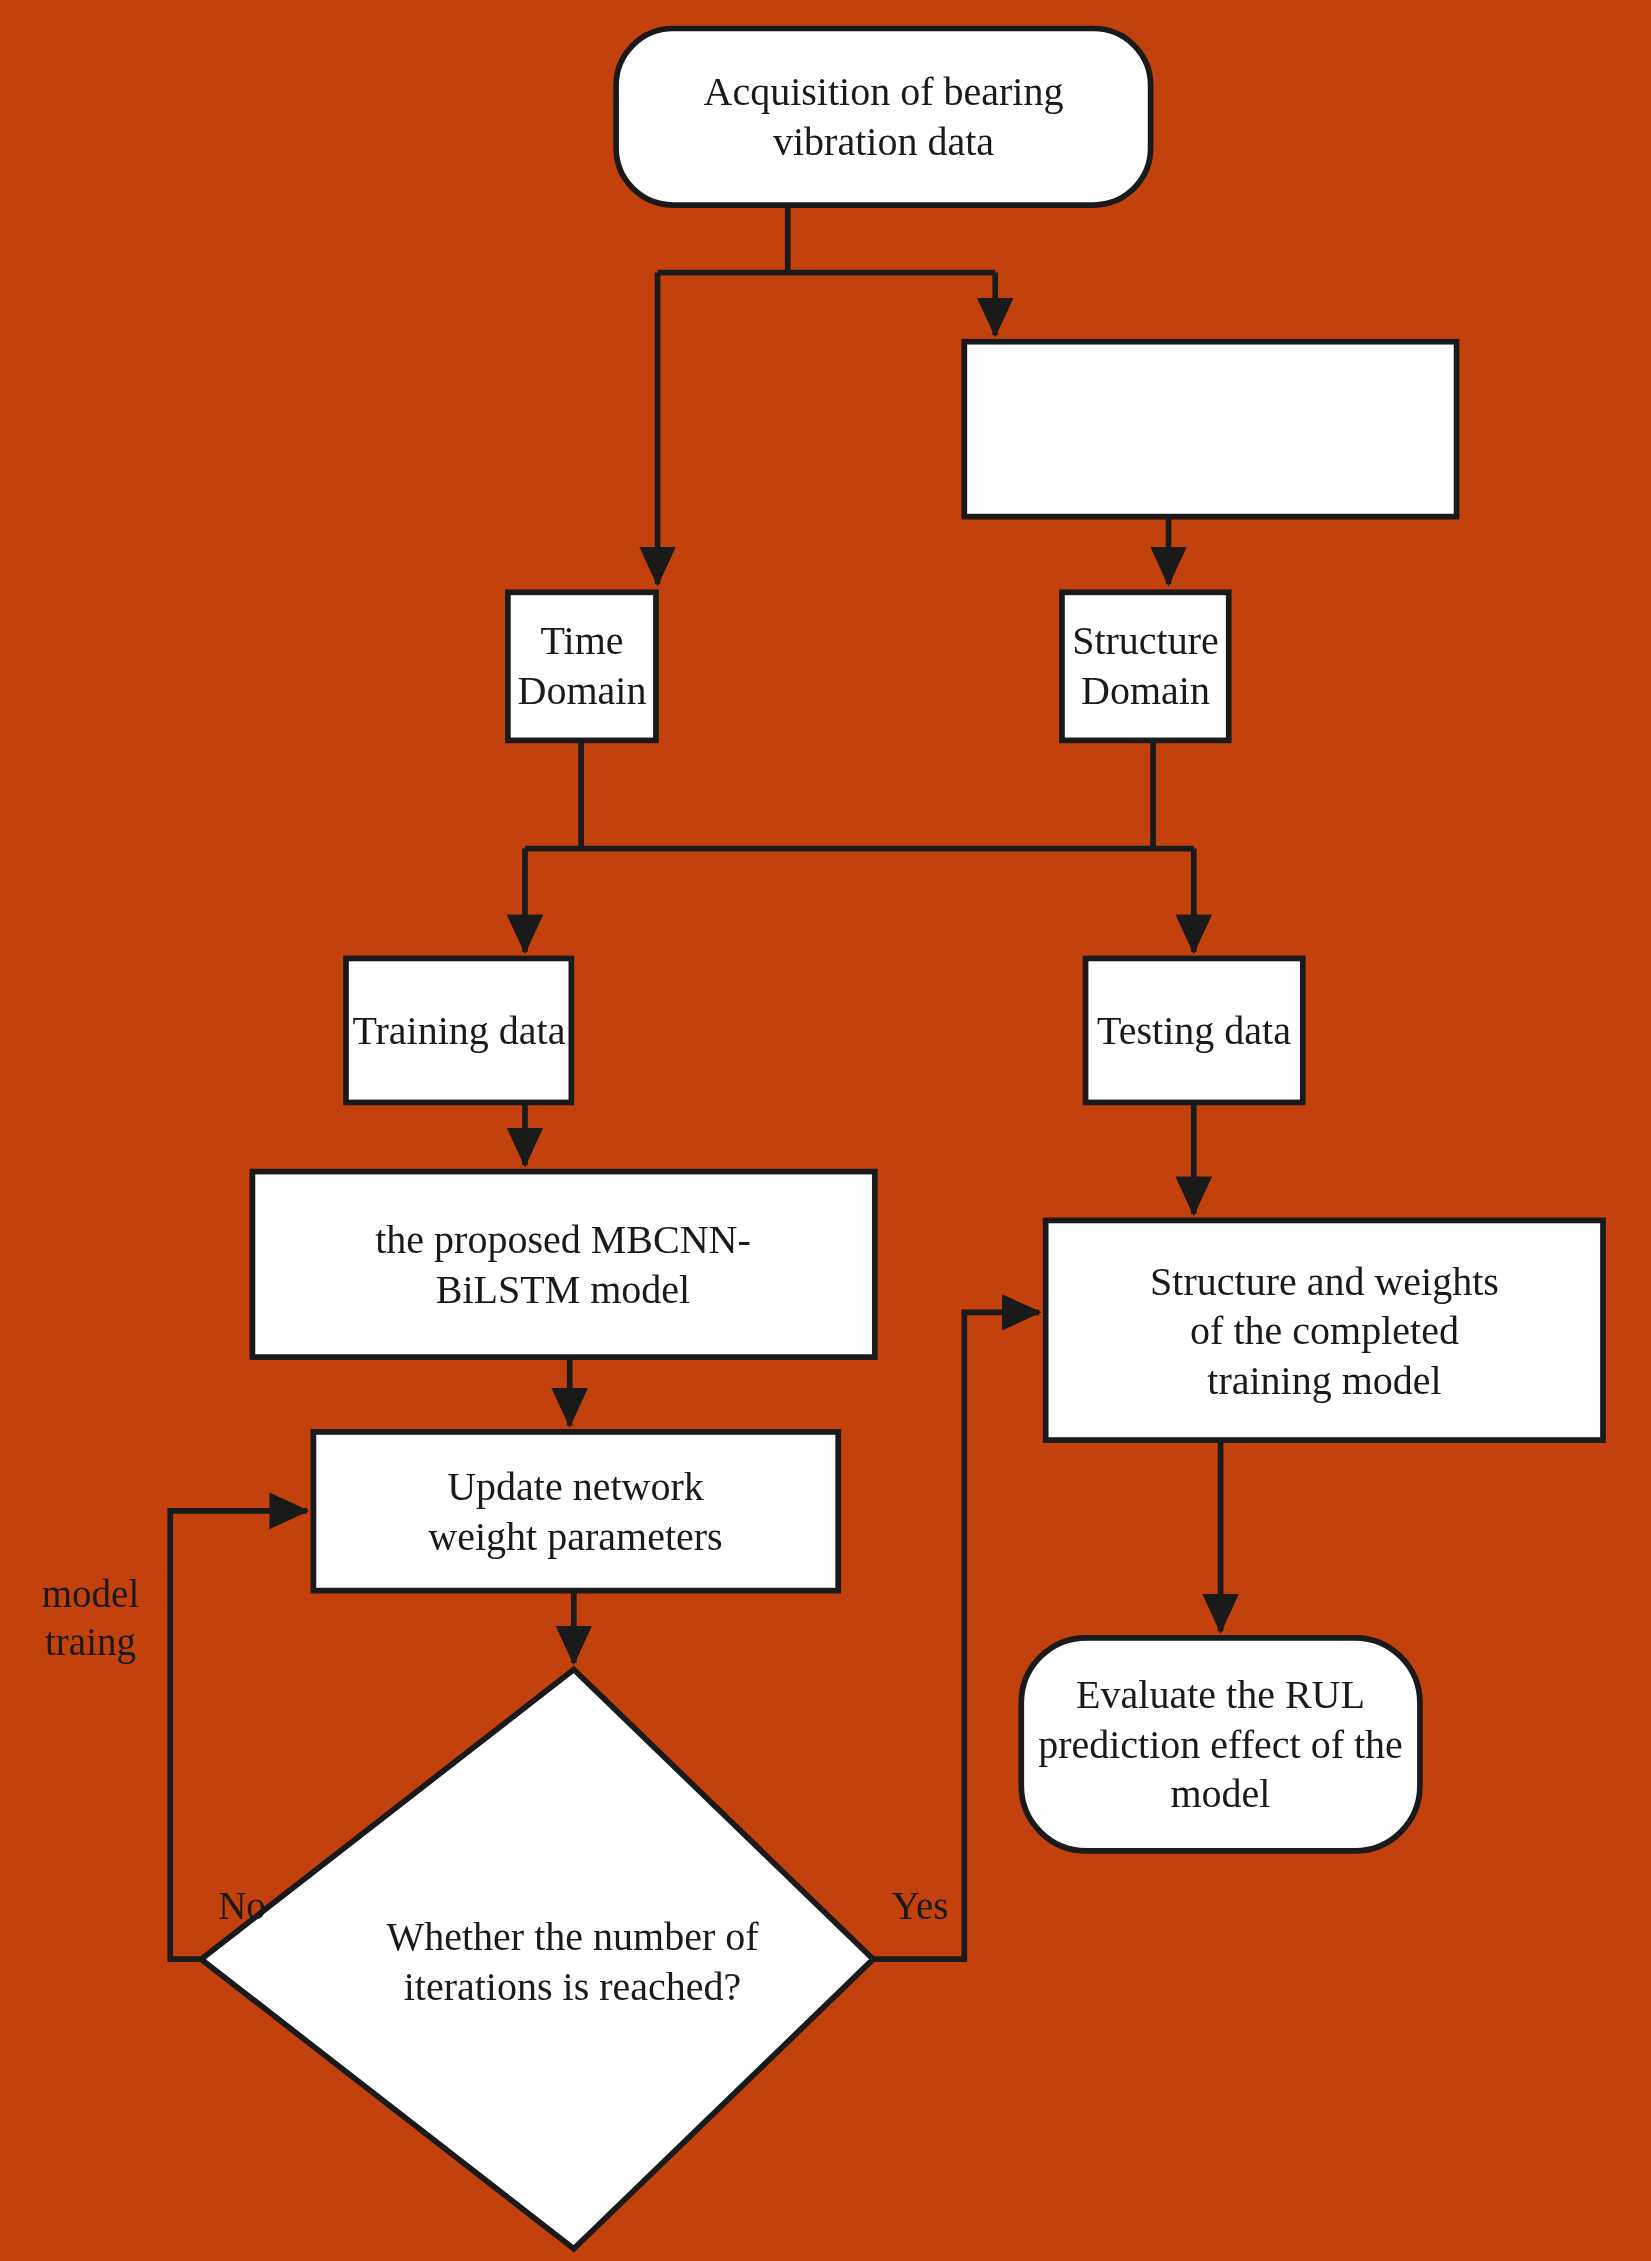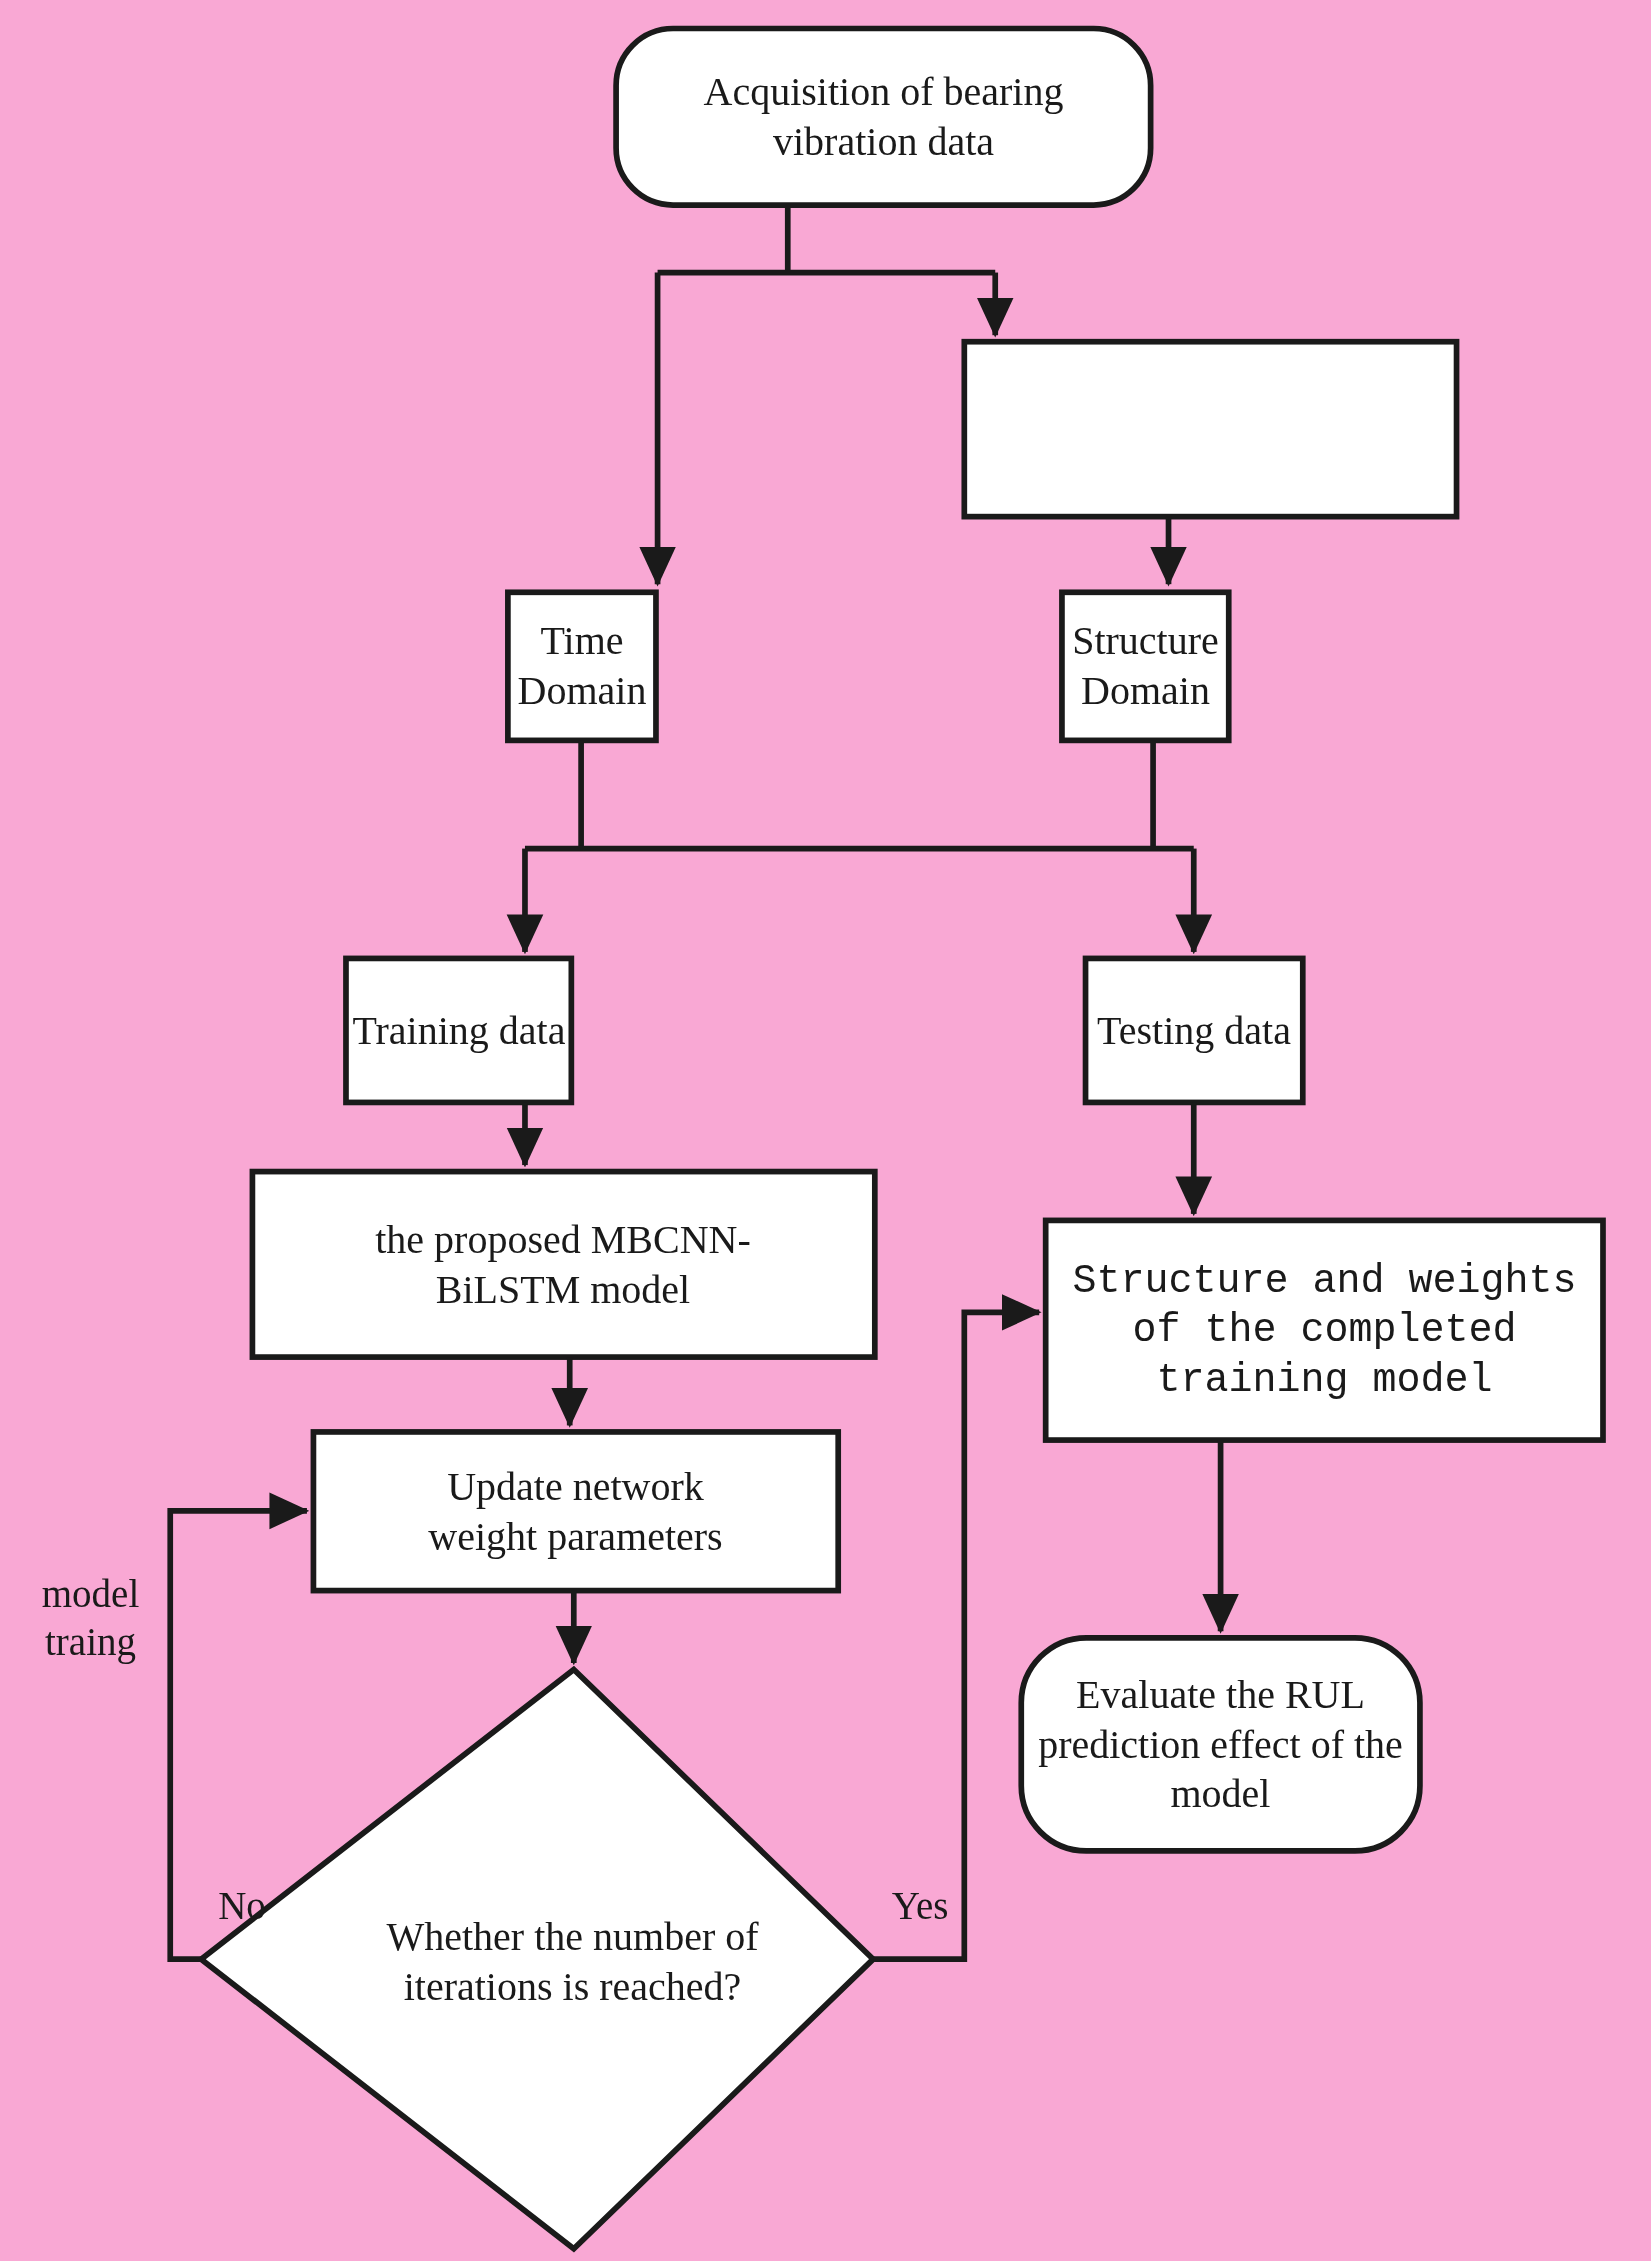--- a/index.html
+++ b/index.html
@@ -1,19 +1,19 @@
 <!DOCTYPE html>
 <html style="font-size:13px"><head>
 <meta charset="utf-8">
 <style>
   html,body{margin:0;padding:0;background:#ffffff;}
   #page{
     position:relative;
     width:1652px;height:2261px;
-    background:#f9a8d4;
+    background:#c2410c;
     font-family:"Liberation Serif","DejaVu Serif",serif;
     overflow:hidden;
   }
   #flow-svg{position:absolute;left:0;top:0;width:1652px;height:2261px;}
   .node-label{
     position:absolute;
     display:flex;
     align-items:center;
     justify-content:center;
     text-align:center;
@@ -115,21 +115,21 @@
   <div class="node-label fs-big" style="left:338px;top:959px;width:242px;height:144px;text-align:center;">Training data</div>
 
   <div class="node-label fs-big" style="left:1077px;top:959px;width:234px;height:144px;">Testing data</div>
 
   <div class="node-label fs-big" style="left:252px;top:1172px;width:622px;height:186px;">the proposed MBCNN-
 BiLSTM model</div>
 
   <div class="node-label fs-big" style="left:313px;top:1432px;width:525px;height:159px;">Update network
 weight parameters</div>
 
-  <div class="node-label fs-big" style="left:1046px;top:1221px;width:557px;height:220px;font-family:Liberation Mono, monospace;">Structure and weights
+  <div class="node-label fs-big" style="left:1046px;top:1221px;width:557px;height:220px;">Structure and weights
 of the completed
 training model</div>
 
   <div class="node-label fs-big" style="left:316px;top:1880px;width:513px;height:163px;">Whether the number of
 iterations is reached?</div>
 
   <div class="node-label fs-big" style="left:1021px;top:1638px;width:399px;height:213px;">Evaluate the RUL
 prediction effect of the
 model</div>
 

